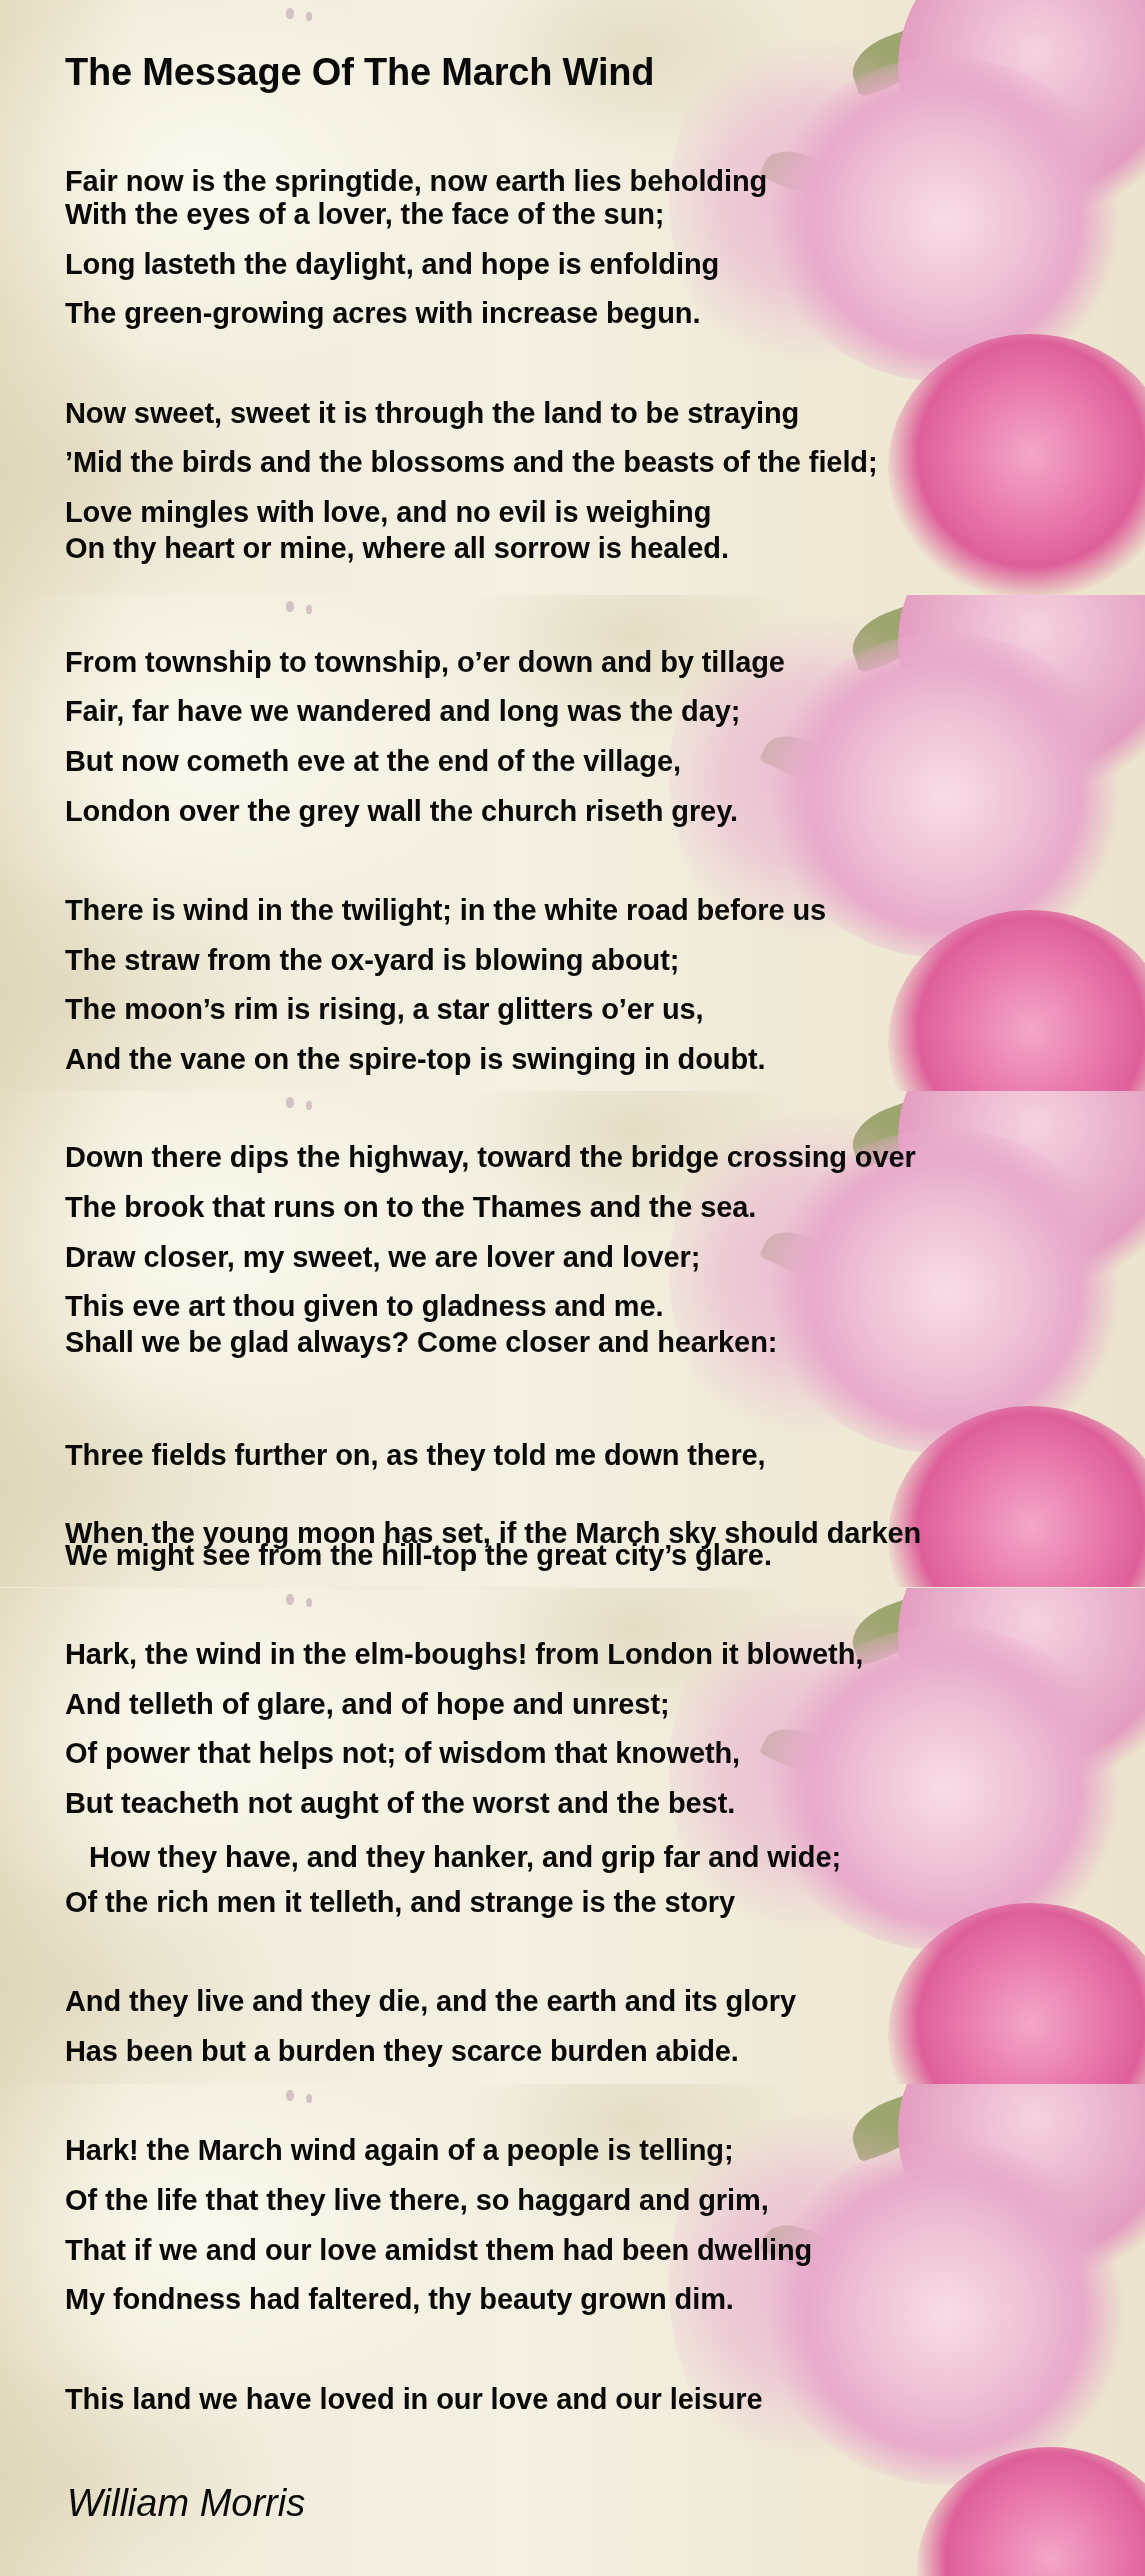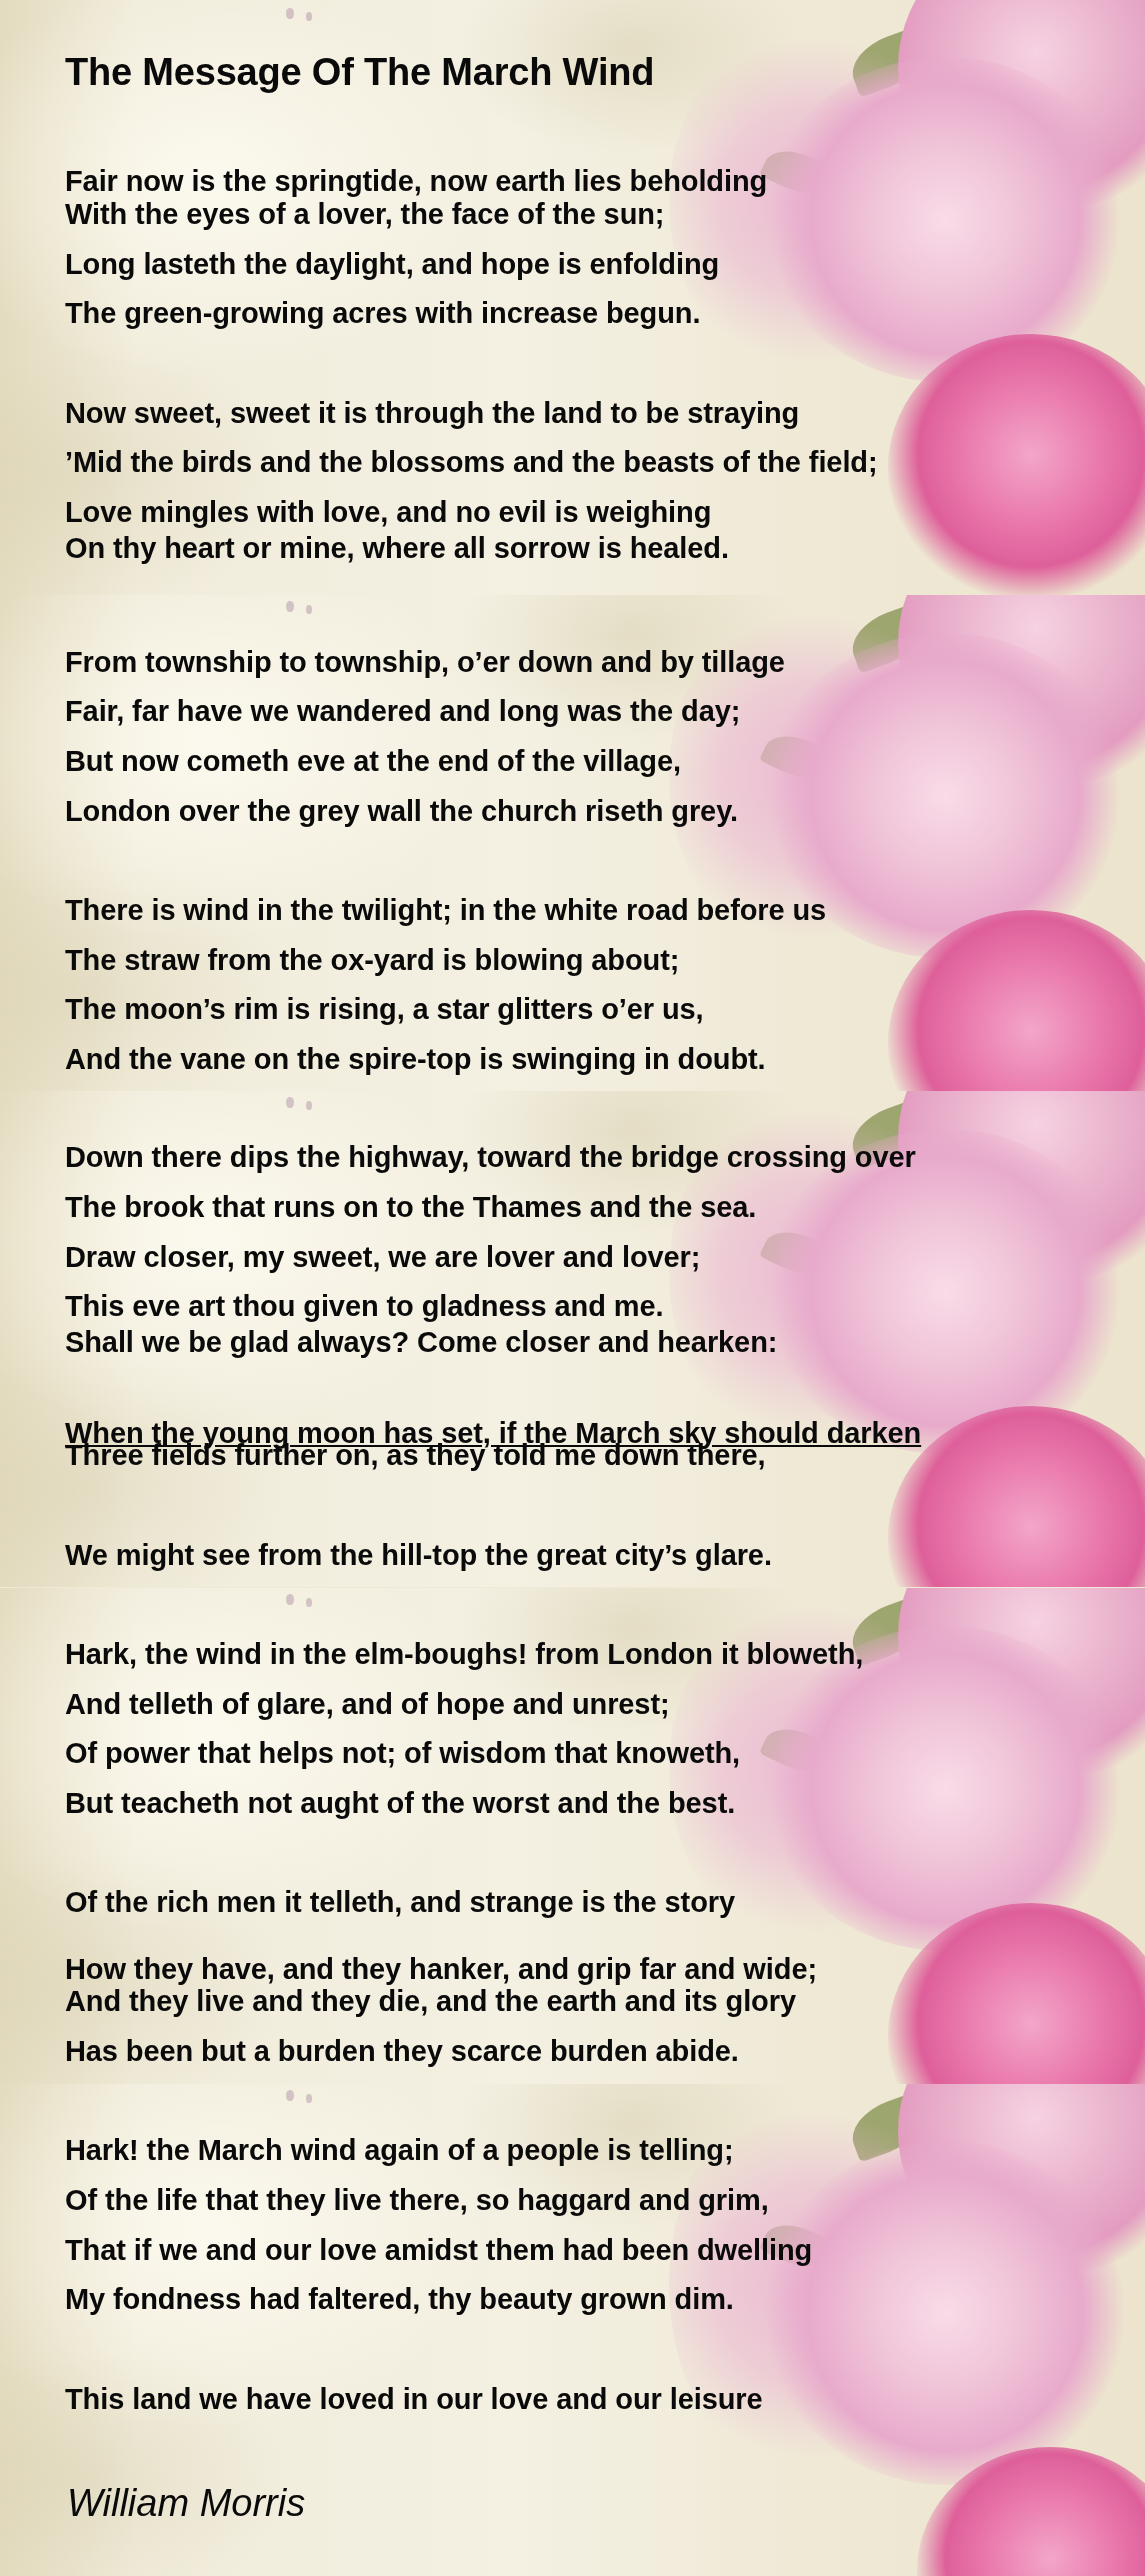--- a/index.html
+++ b/index.html
@@ -142,29 +142,29 @@
 <p class="line" style="top:935px;">The straw from the ox-yard is blowing about;</p>
 <p class="line" style="top:984px;">The moon’s rim is rising, a star glitters o’er us,</p>
 <p class="line" style="top:1034px;">And the vane on the spire-top is swinging in doubt.</p>
 
 <p class="line" style="top:1132px;">Down there dips the highway, toward the bridge crossing over</p>
 <p class="line" style="top:1182px;">The brook that runs on to the Thames and the sea.</p>
 <p class="line" style="top:1232px;">Draw closer, my sweet, we are lover and lover;</p>
 <p class="line" style="top:1281px;">This eve art thou given to gladness and me.</p>
 <p class="line" style="top:1317px;">Shall we be glad always? Come closer and hearken:</p>
 <p class="line" style="top:1430px;">Three fields further on, as they told me down there,</p>
-<p class="line" style="top:1408px;text-decoration:underline;">When the young moon has set, if the March sky should darken</p>
+<p class="line" style="top:1508px;">When the young moon has set, if the March sky should darken</p>
 <p class="line" style="top:1530px;">We might see from the hill-top the great city’s glare.</p>
 
 <p class="line" style="top:1629px;">Hark, the wind in the elm-boughs! from London it bloweth,</p>
 <p class="line" style="top:1679px;">And telleth of glare, and of hope and unrest;</p>
 <p class="line" style="top:1728px;">Of power that helps not; of wisdom that knoweth,</p>
 <p class="line" style="top:1778px;">But teacheth not aught of the worst and the best.</p>
 <p class="line" style="top:1877px;">Of the rich men it telleth, and strange is the story</p>
-<p class="line" style="top:1944px;">How they have, and they hanker, and grip far and wide;</p>
+<p class="line" style="top:1832px;margin-left:24px;">How they have, and they hanker, and grip far and wide;</p>
 <p class="line" style="top:1976px;">And they live and they die, and the earth and its glory</p>
 <p class="line" style="top:2026px;">Has been but a burden they scarce burden abide.</p>
 
 <p class="line" style="top:2125px;">Hark! the March wind again of a people is telling;</p>
 <p class="line" style="top:2175px;">Of the life that they live there, so haggard and grim,</p>
 <p class="line" style="top:2225px;">That if we and our love amidst them had been dwelling</p>
 <p class="line" style="top:2274px;">My fondness had faltered, thy beauty grown dim.</p>
 <p class="line" style="top:2374px;">This land we have loved in our love and our leisure</p>
 
 <p class="author">William Morris</p>

